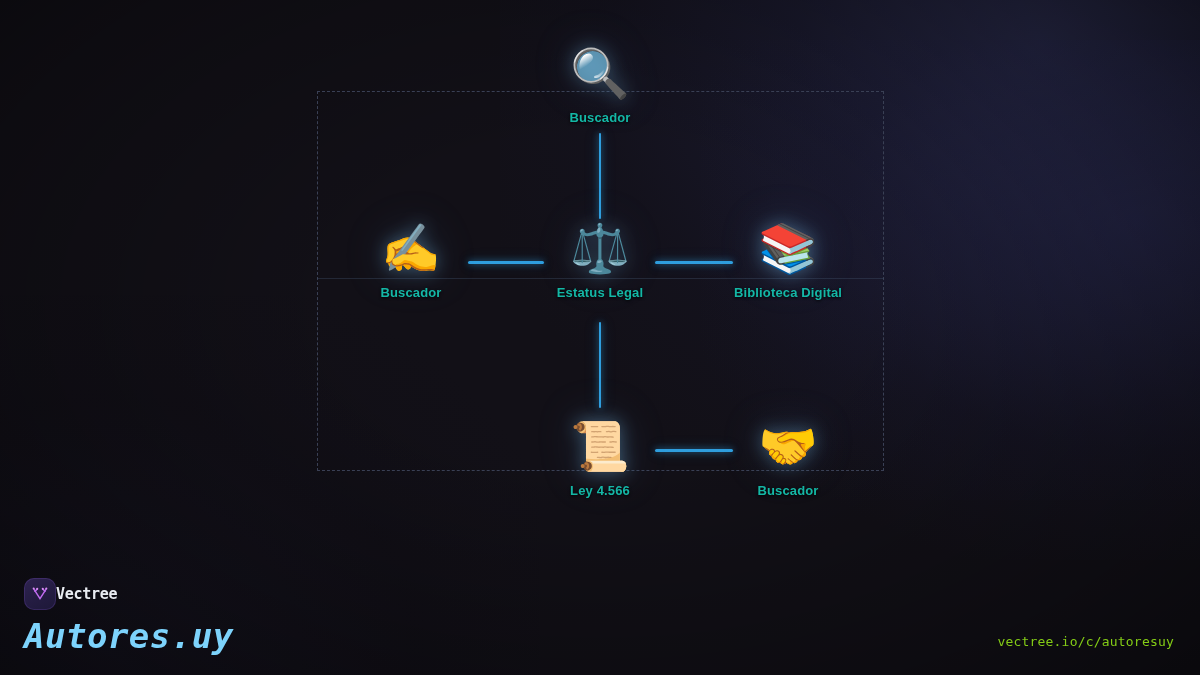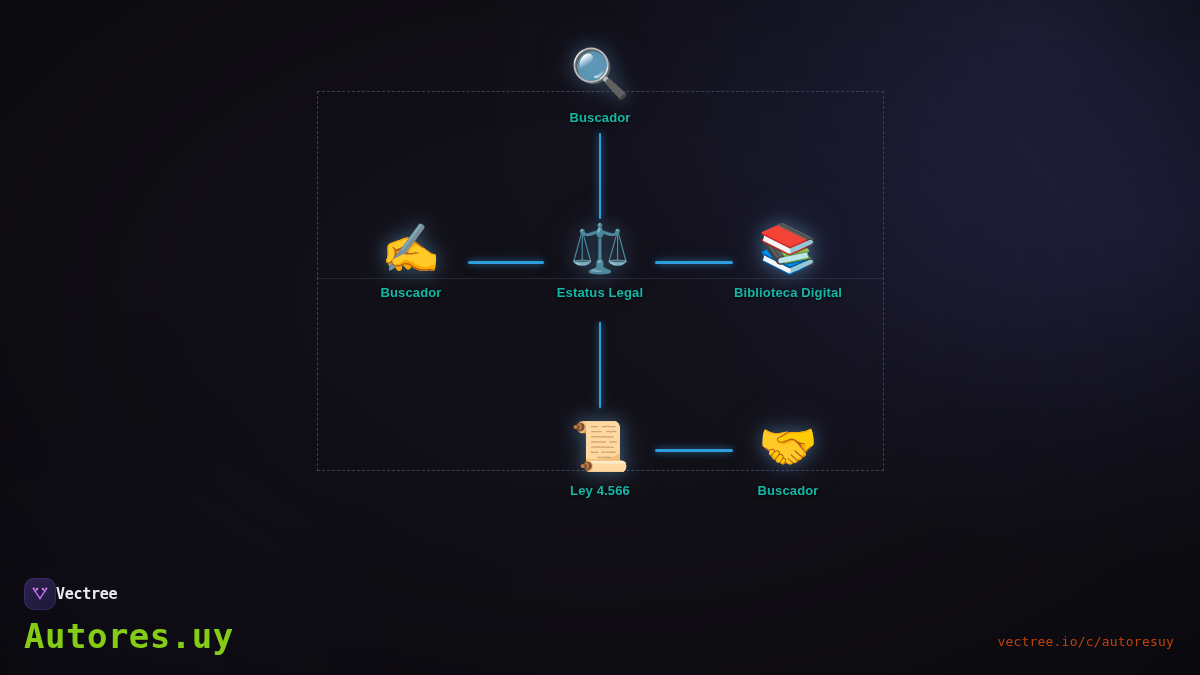--- a/index.html
+++ b/index.html
@@ -164,32 +164,33 @@
     font-family: "DejaVu Sans Mono", "Liberation Mono", monospace;
     font-size: 15px;
     font-weight: bold;
     color: #e9ecf2;
     letter-spacing: -0.3px;
   }
   .brand-title {
     font-family: "DejaVu Sans Mono", "Liberation Mono", monospace;
     font-size: 34px;
     font-weight: bold;
-    color: #84cc16;
+    color: #7dd3fc;
     letter-spacing: 0.5px;
     line-height: 1;
+    font-style: italic;
   }
 
   .url {
     position: absolute;
     right: 26px;
     bottom: 26px;
     font-family: "DejaVu Sans Mono", "Liberation Mono", monospace;
     font-size: 13px;
-    color: #c2410c;
+    color: #84cc16;
     letter-spacing: 0.2px;
   }
 </style>
 </head>
 <body>
 
 <div class="bg-base"></div>
 <div class="bg-glow-tr"></div>
 <div class="bg-glow-r"></div>
 <div class="bg-glow-bl"></div>

